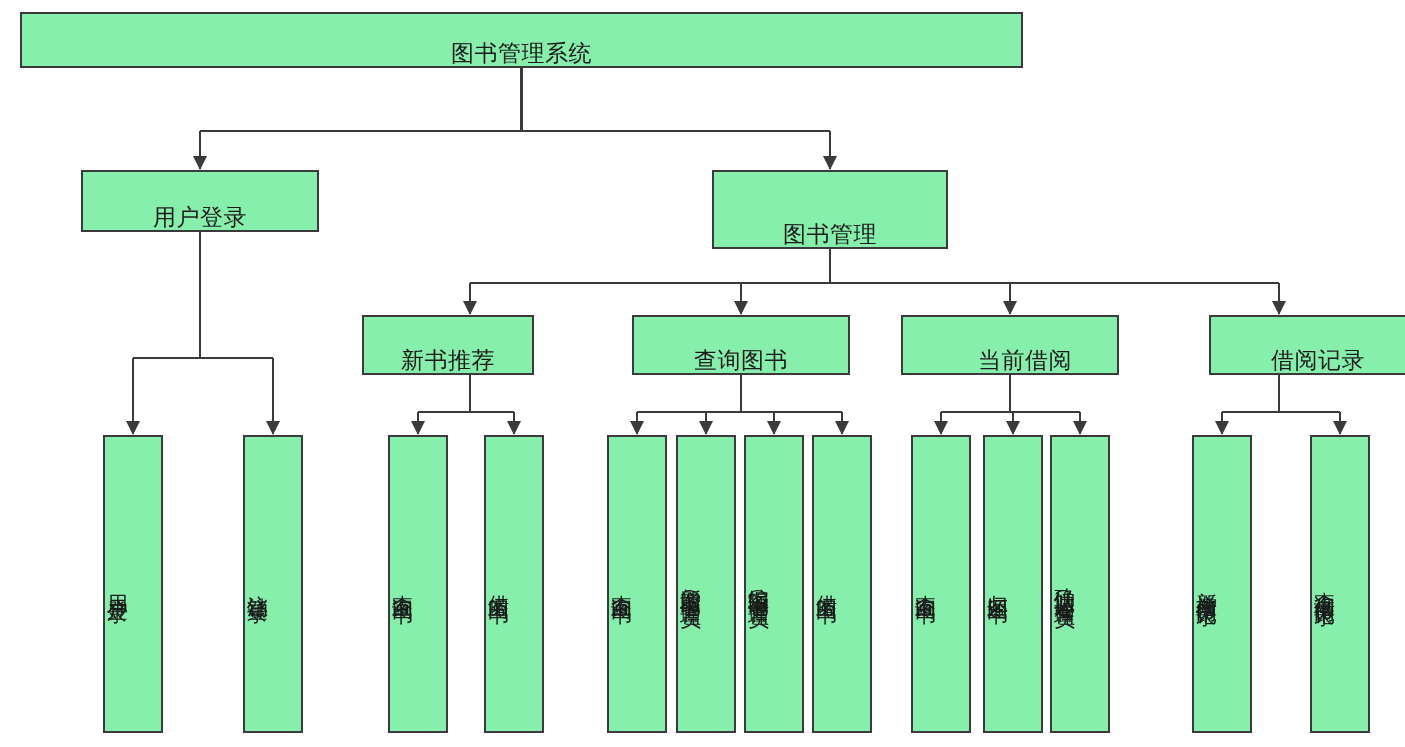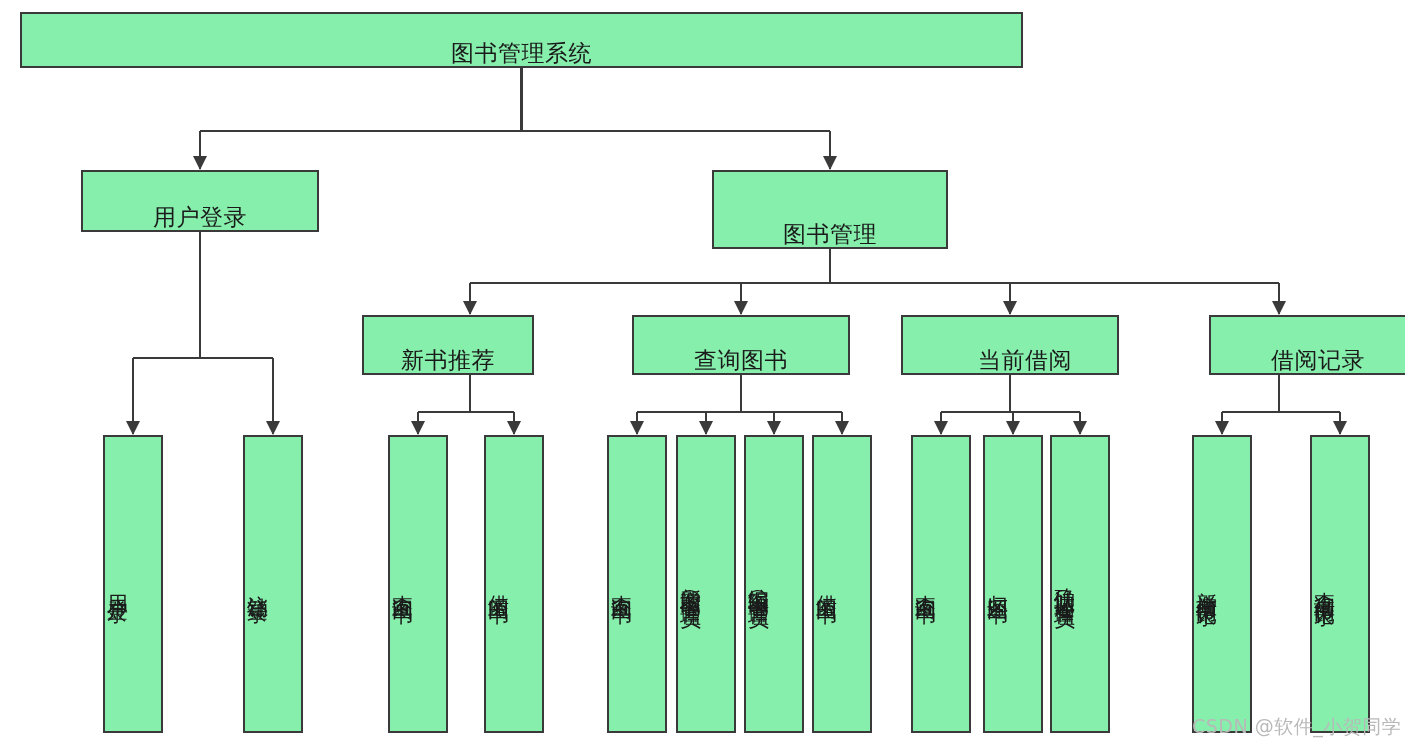--- a/index.html
+++ b/index.html
@@ -179,14 +179,13 @@
       <div class="node node-v" id="node-l11" style="left: 1050px; top: 435px; width: 60px; height: 298px;">
         <span class="lbl">确认归还（管理员）</span>
       </div>
       <div class="node node-v" id="node-l12" style="left: 1192px; top: 435px; width: 60px; height: 298px;">
         <span class="lbl">新增借阅记录</span>
       </div>
       <div class="node node-v" id="node-l13" style="left: 1310px; top: 435px; width: 60px; height: 298px;">
         <span class="lbl">查询借阅记录</span>
       </div>
     </div>
-  <div class="watermark" style="left:1192px; top:714px;">CSDN @软件_小贺同学</div>
 </div>
 
 </body></html>

